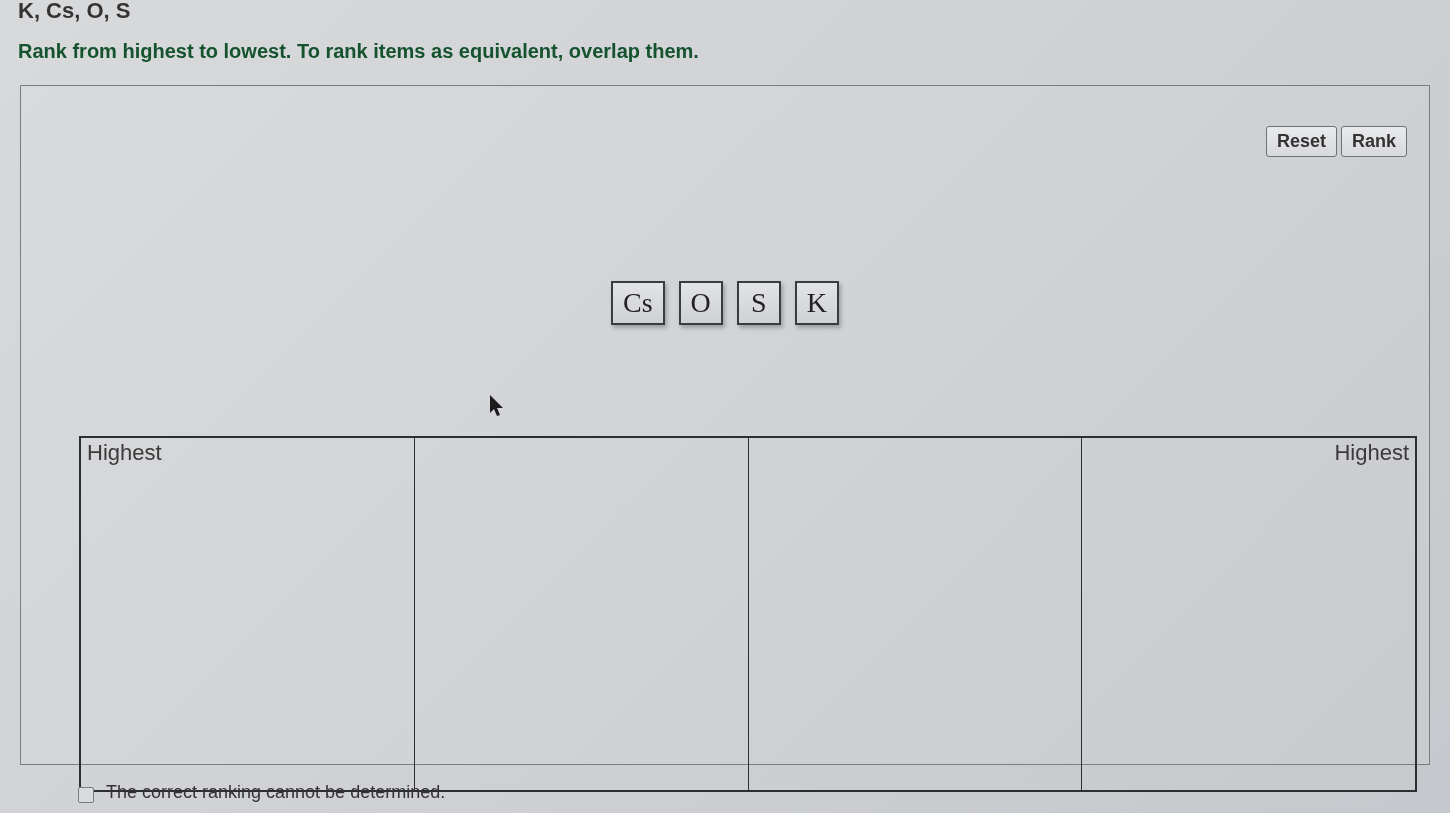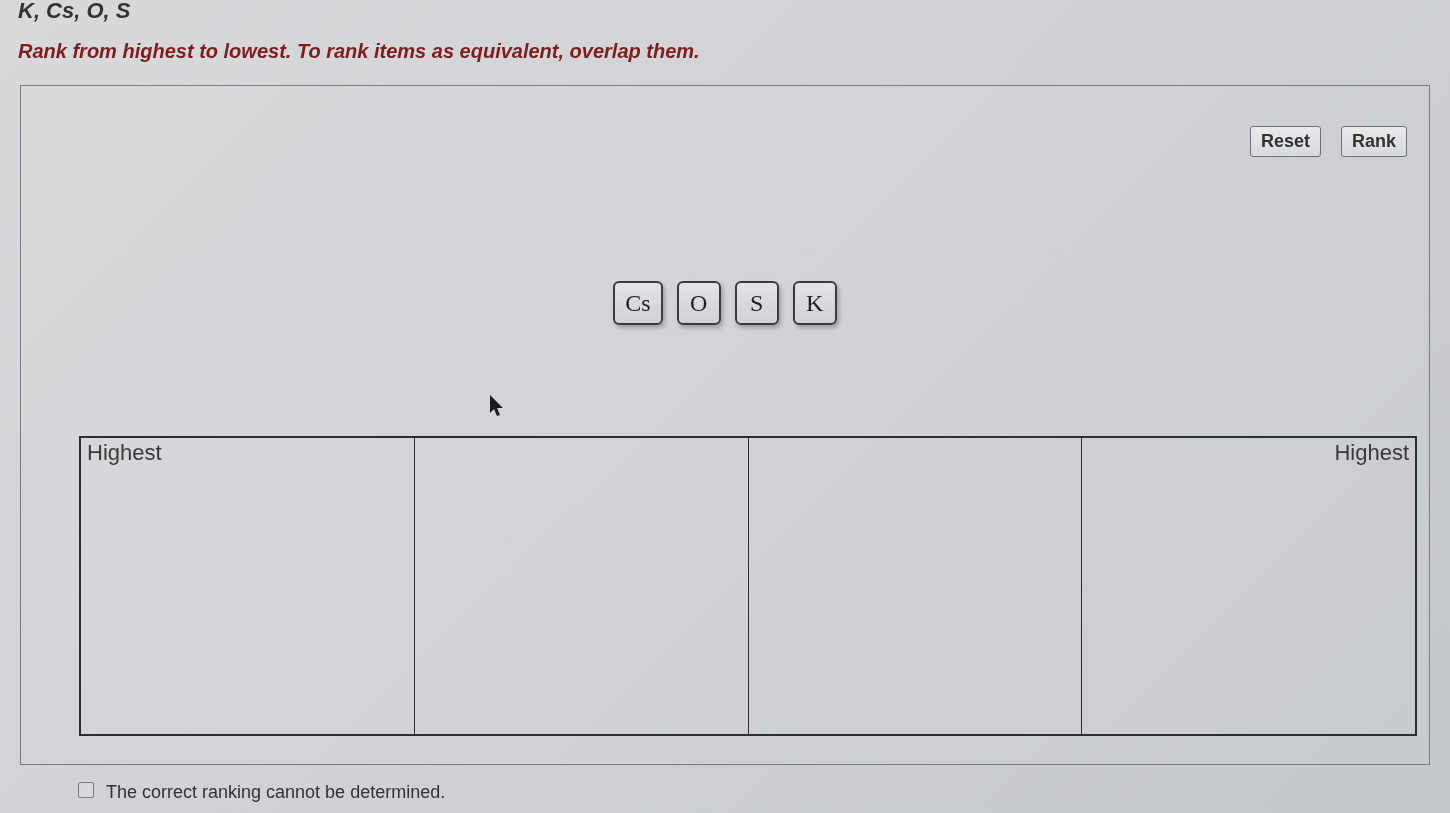--- a/index.html
+++ b/index.html
@@ -7,50 +7,49 @@
       font-family: Arial, Helvetica, sans-serif;
       background: linear-gradient(135deg, #d8d9db 0%, #cfd1d4 50%, #c5c8cc 100%);
       color: #2a2a2a;
       width: 1450px;
       height: 813px;
       overflow: hidden;
       position: relative;
     }
     .header-text {
       padding: 0 18px;
-      font-style: italic;
     }
     .elements-list {
       font-size: 22px;
       font-weight: bold;
       color: #333;
       margin-bottom: 6px;
       line-height: 1;
     }
     .instruction {
       font-size: 20px;
       font-weight: bold;
-      color: #7f1d1d;
+      color: #14532d;
       margin-top: 18px;
       margin-bottom: 22px;
     }
     .workspace {
       margin: 0 20px 0 20px;
       border: 1px solid #7a7c80;
       background: rgba(255,255,255,0.05);
       height: 680px;
       position: relative;
       padding: 14px;
     }
     .top-buttons {
       position: absolute;
       top: 40px;
       right: 22px;
       display: flex;
-      gap: 20px;
+      gap: 4px;
     }
     .btn {
       font-size: 18px;
       font-weight: bold;
       color: #333;
       background: linear-gradient(#e9eaec, #d7d9dc);
       border: 1px solid #6f7175;
       border-radius: 3px;
       padding: 4px 10px;
       cursor: pointer;
@@ -64,34 +63,34 @@
       gap: 14px;
     }
     .tile {
       min-width: 44px;
       height: 44px;
       padding: 0 10px;
       display: flex;
       align-items: center;
       justify-content: center;
       font-family: "Times New Roman", Times, serif;
-      font-size: 24px;
+      font-size: 28px;
       color: #222;
       background: linear-gradient(#e2e3e6, #cfd1d5);
       border: 2px solid #3a3c40;
-      border-radius: 6px;
+      border-radius: 0;
       box-shadow: 2px 3px 4px rgba(0,0,0,0.25);
       cursor: grab;
     }
     .ranking-zone {
       position: absolute;
       left: 58px;
       right: 12px;
       top: 350px;
-      height: 300px;
+      height: 356px;
       border: 2px solid #2c2e32;
       display: flex;
       background: rgba(255,255,255,0.02);
     }
     .ranking-slot {
       flex: 1;
       border-right: 1px solid #2c2e32;
       position: relative;
     }
     .ranking-slot:last-child { border-right: none; }
@@ -105,21 +104,21 @@
       position: absolute;
       top: 2px; right: 6px;
       font-size: 22px;
       color: #3a3a3a;
     }
     .footer-row-wrapper {
       position: absolute;
       left: 78px;
       top: 782px;
       display: flex;
-      align-items: flex-start;
+      align-items: flex-end;
       gap: 12px;
     }
     .checkbox {
       width: 16px;
       height: 16px;
       border: 1px solid #7a7c80;
       background: #d9dadd;
       border-radius: 2px;
       cursor: pointer;
     }

